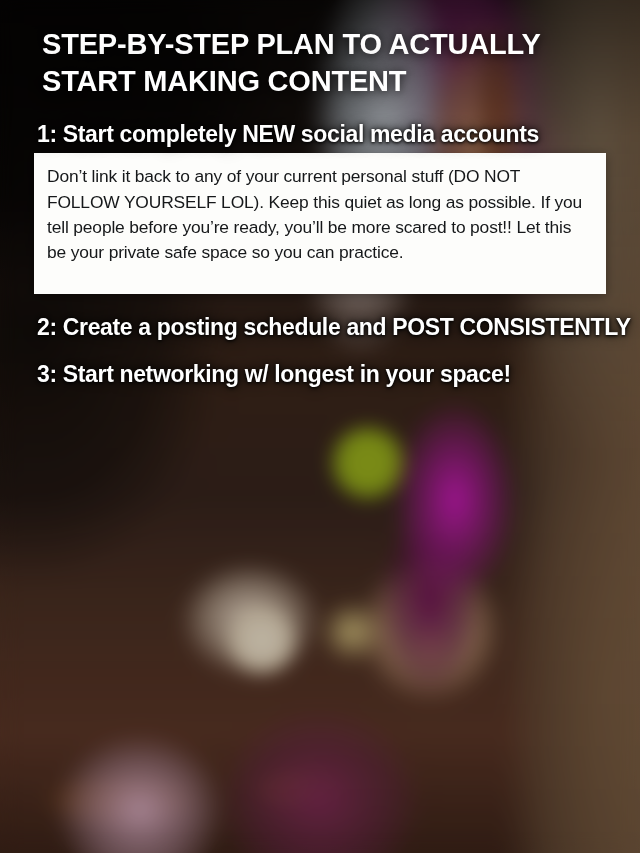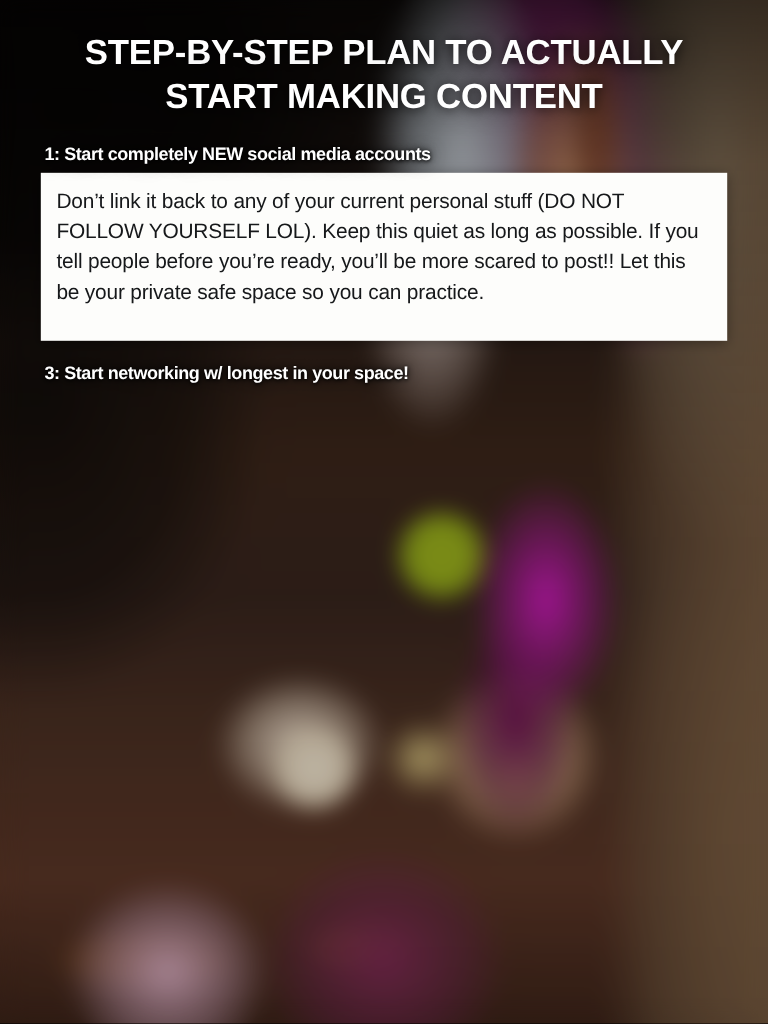--- a/index.html
+++ b/index.html
@@ -112,37 +112,37 @@
     position: relative;
     z-index: 5;
     padding: 0 34px;
     box-sizing: border-box;
     height: 100%;
   }
 
   .poster-title {
     margin: 0;
     padding: 26px 8px 0 8px;
-    text-align: center;
+    text-align: left;
     color: #ffffff;
     font-size: 29px;
     line-height: 1.28;
     font-weight: 700;
     letter-spacing: -0.2px;
     text-transform: uppercase;
     text-shadow: 0 1px 10px rgba(0,0,0,0.75), 0 0 28px rgba(0,0,0,0.55);
   }
 
   .steps { margin-top: 20px; }
 
   .step { margin-bottom: 19px; }
 
   .step-heading {
     color: #ffffff;
-    font-size: 15px;
+    font-size: 23px;
     font-weight: 700;
     line-height: 1.22;
     letter-spacing: -0.35px;
     margin: 0 0 5px 3px;
     text-shadow:
       0 0 6px rgba(0,0,0,0.92),
       0 0 16px rgba(0,0,0,0.8),
       0 1px 3px rgba(0,0,0,0.95);
     white-space: nowrap;
   }
@@ -181,20 +181,21 @@
     <h1 class="poster-title">STEP-BY-STEP PLAN TO ACTUALLY START MAKING CONTENT</h1>
 
     <div class="steps">
 
       <section class="step">
         <h2 class="step-heading">1: Start completely NEW social media accounts</h2>
         <div class="step-body">Don’t link it back to any of your current personal stuff (DO NOT FOLLOW YOURSELF LOL). Keep this quiet as long as possible. If you tell people before you’re ready, you’ll be more scared to post!! Let this be your private safe space so you can practice.</div>
       </section>
 
       <section class="step">
+        <h2 class="step-heading">2: Create a posting schedule and POST CONSISTENTLY</h2>
       </section>
 
       <section class="step">
         <h2 class="step-heading">3: Start networking w/ longest in your space!</h2>
       </section>
 
       <section class="step">
       </section>
 
     </div>

